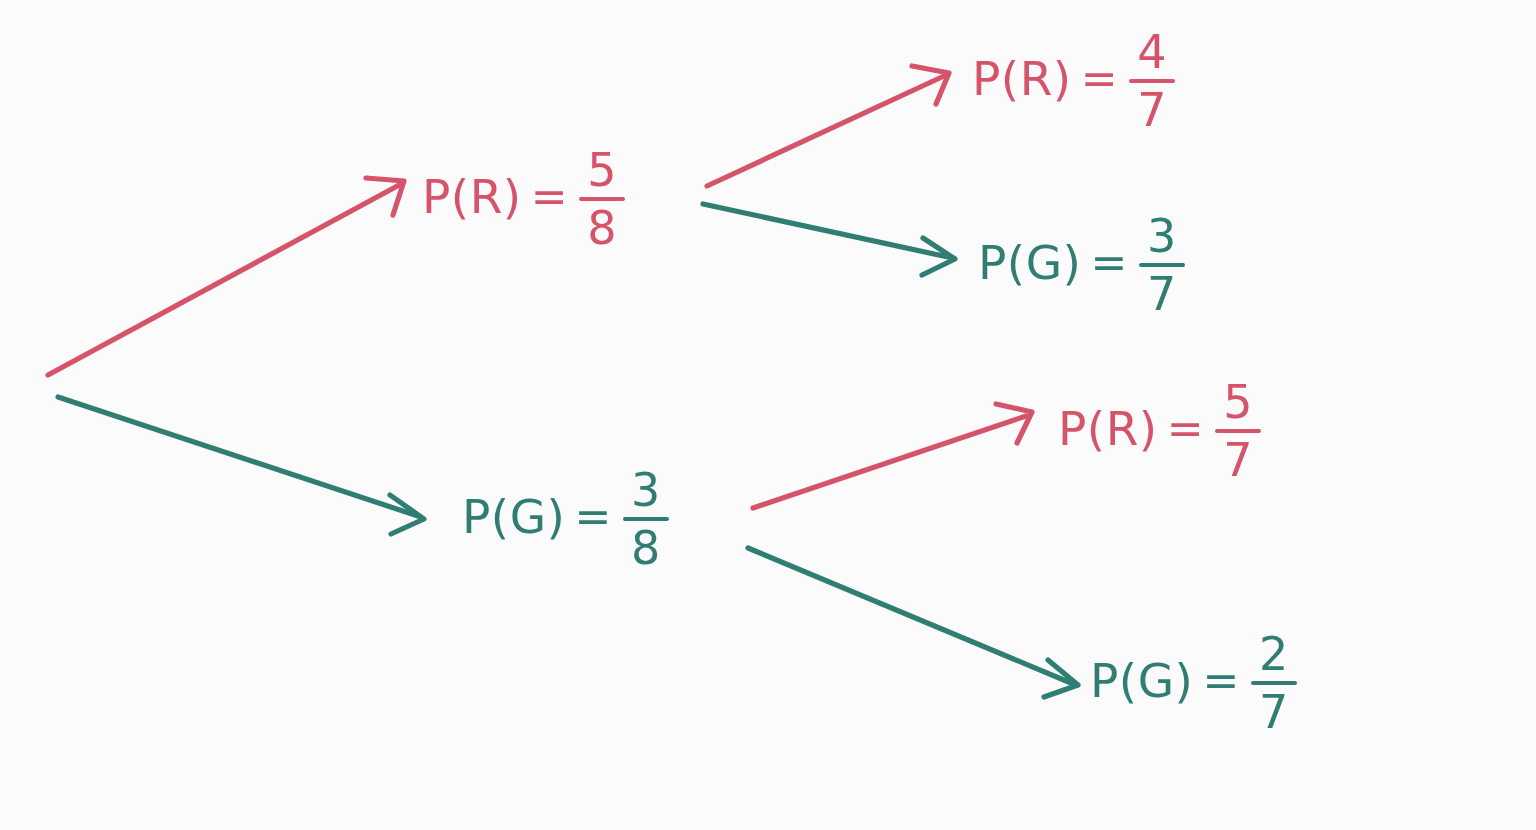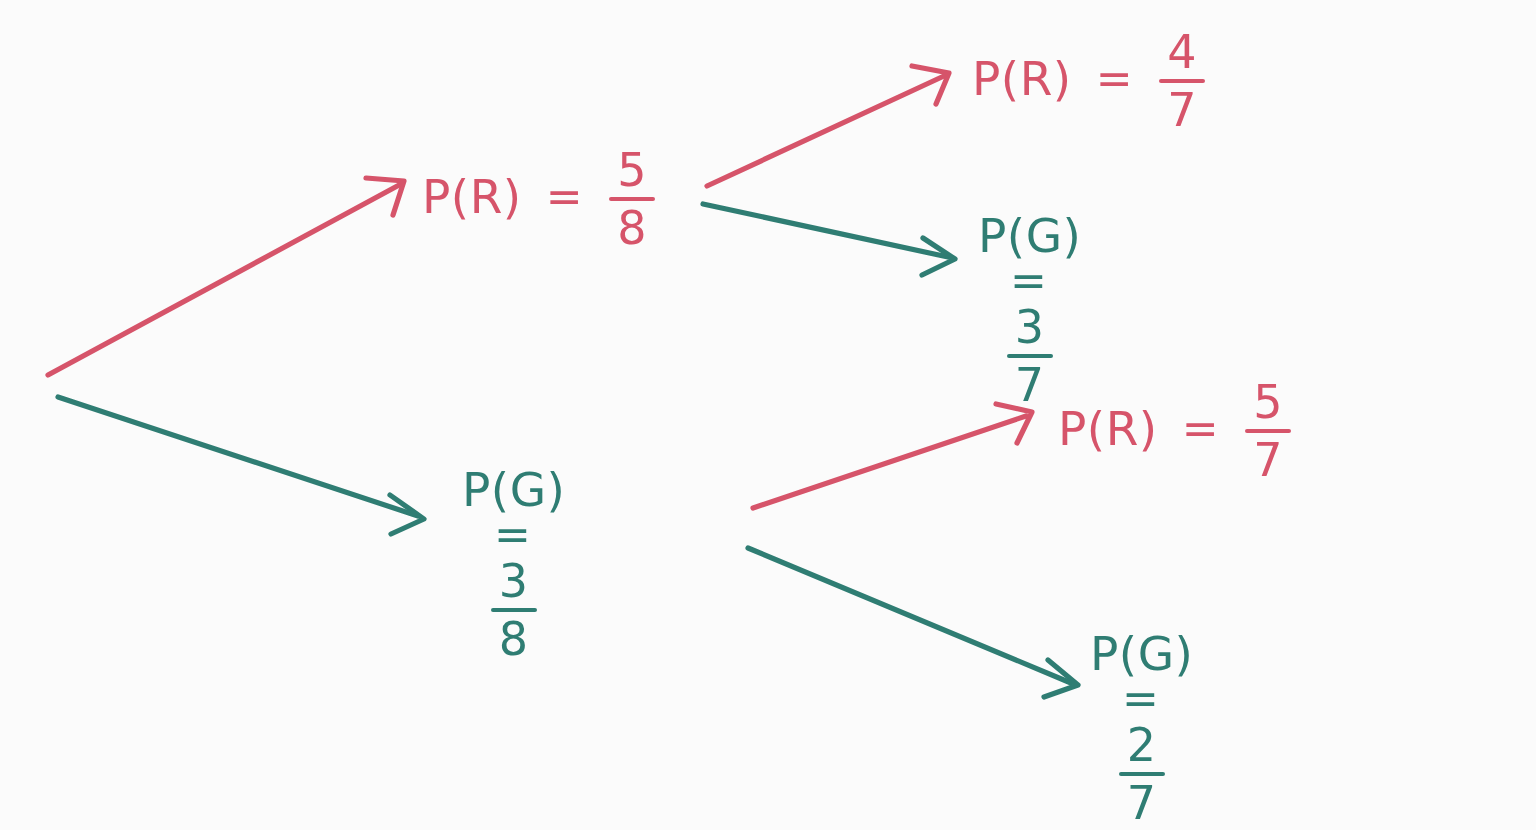--- a/index.html
+++ b/index.html
@@ -58,23 +58,23 @@
     height: 4px;
     width: 46px;
     border-radius: 3px;
     margin: 2px 0 4px 0;
   }
   .den {
     font-size: 46px;
     line-height: 0.94;
     padding-top: 2px;
   }
-  .c-red { color: #d6546a; gap: 15px; }
+  .c-red { color: #d6546a; }
   .c-red .bar { background: #d6546a; }
-  .c-green { color: #2f7d73; flex-direction: column; }
+  .c-green { color: #2f7d73; }
   .c-green .bar { background: #2f7d73; }
 
   
   #node-l1-red    { left: 422px; top: 146px; }
   #node-l1-green  { left: 462px; top: 466px; }
   #node-l2-rr     { left: 972px; top: 28px;  }
   #node-l2-rg     { left: 978px; top: 212px; }
   #node-l2-gr     { left: 1058px; top: 378px; }
   #node-l2-gg     { left: 1090px; top: 630px; }
 </style>

